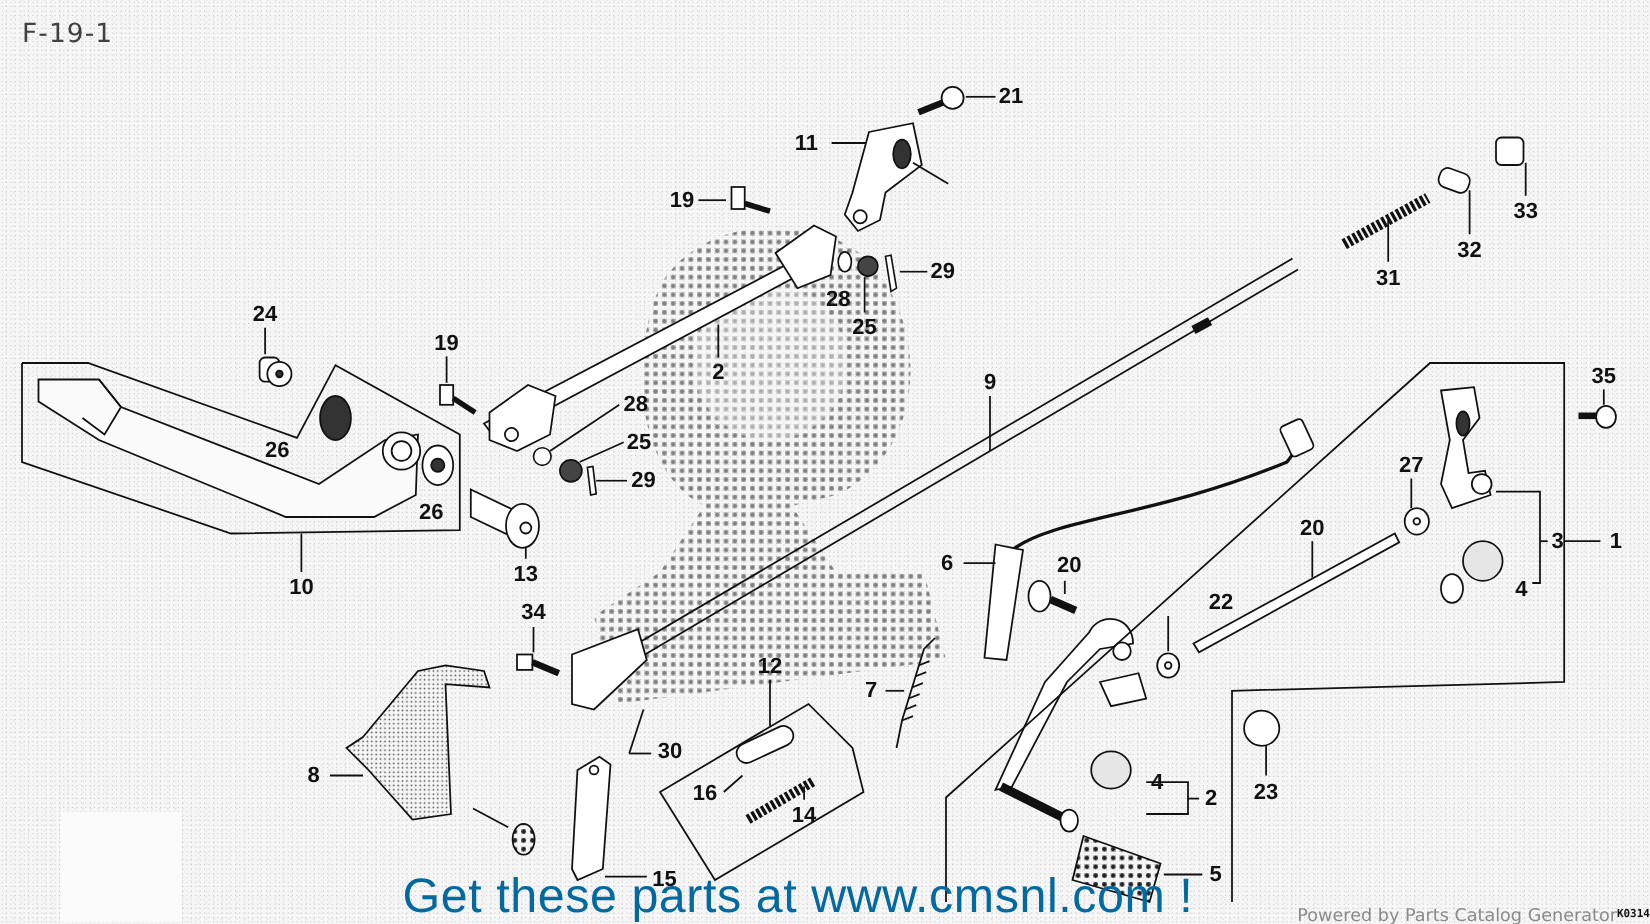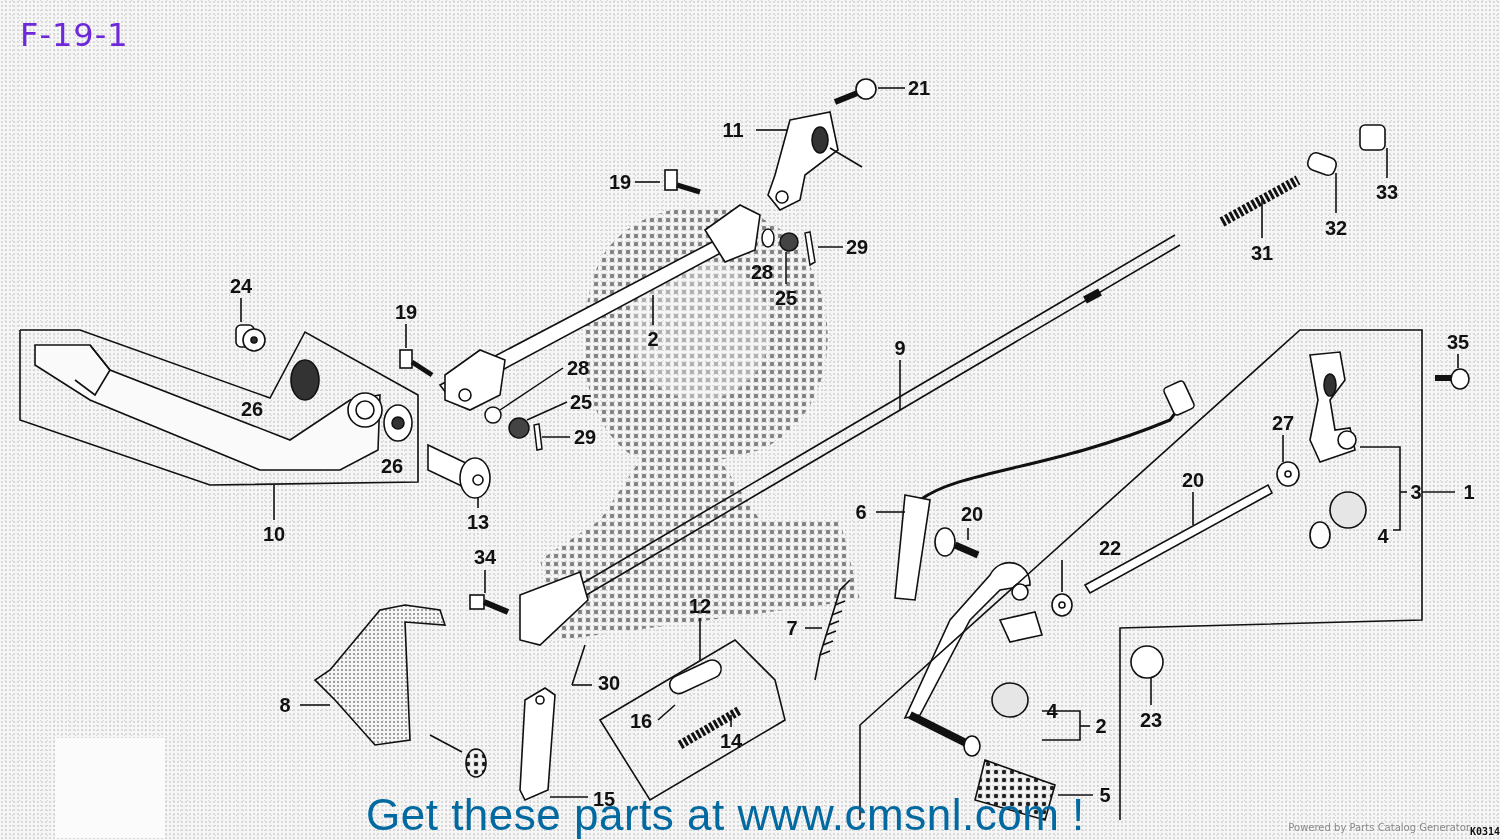--- a/index.html
+++ b/index.html
@@ -12,39 +12,39 @@
     position:absolute; inset:0;
     background-color:#f6f6f6;
     background-image:
       radial-gradient(#b9b9b9 0.6px, transparent 0.8px),
       radial-gradient(#cfcfcf 0.6px, transparent 0.8px);
     background-size:4px 4px, 7px 5px;
     background-position:0 0, 2px 3px;
   }
   .page-title {
     position:absolute; left:20px; top:16px;
-    font-size:32px; color:#6d28d9; letter-spacing:1px;
+    font-size:24px; color:#404040; letter-spacing:1px;
     font-family:"DejaVu Sans", sans-serif;
   }
   svg.drawing { position:absolute; left:0; top:0; }
   .callout {
     position:absolute; font-size:20px; font-weight:bold; color:#111;
     font-family:"Liberation Sans", sans-serif;
     transform:translate(-50%,-50%); line-height:1;
     background:transparent;
   }
   .promo {
     position:absolute; left:366px; top:793px;
     font-size:44px; color:#0369a1; letter-spacing:0.5px;
     font-family:"Liberation Sans", sans-serif; white-space:nowrap;
     line-height:1;
   }
   .footer {
     position:absolute; right:30px; top:822px;
-    font-size:10px; color:#8a8a8a; white-space:nowrap;
+    font-size:16px; color:#8a8a8a; white-space:nowrap;
     font-family:"DejaVu Sans", sans-serif;
   }
   .code {
     position:absolute; right:0; top:826px;
     font-size:10px; font-weight:bold; color:#111;
     font-family:"DejaVu Sans Mono", monospace;
   }
   .white-patch {
     position:absolute; left:55px; top:738px; width:110px; height:100px; background:#fbfbfb;
   }

